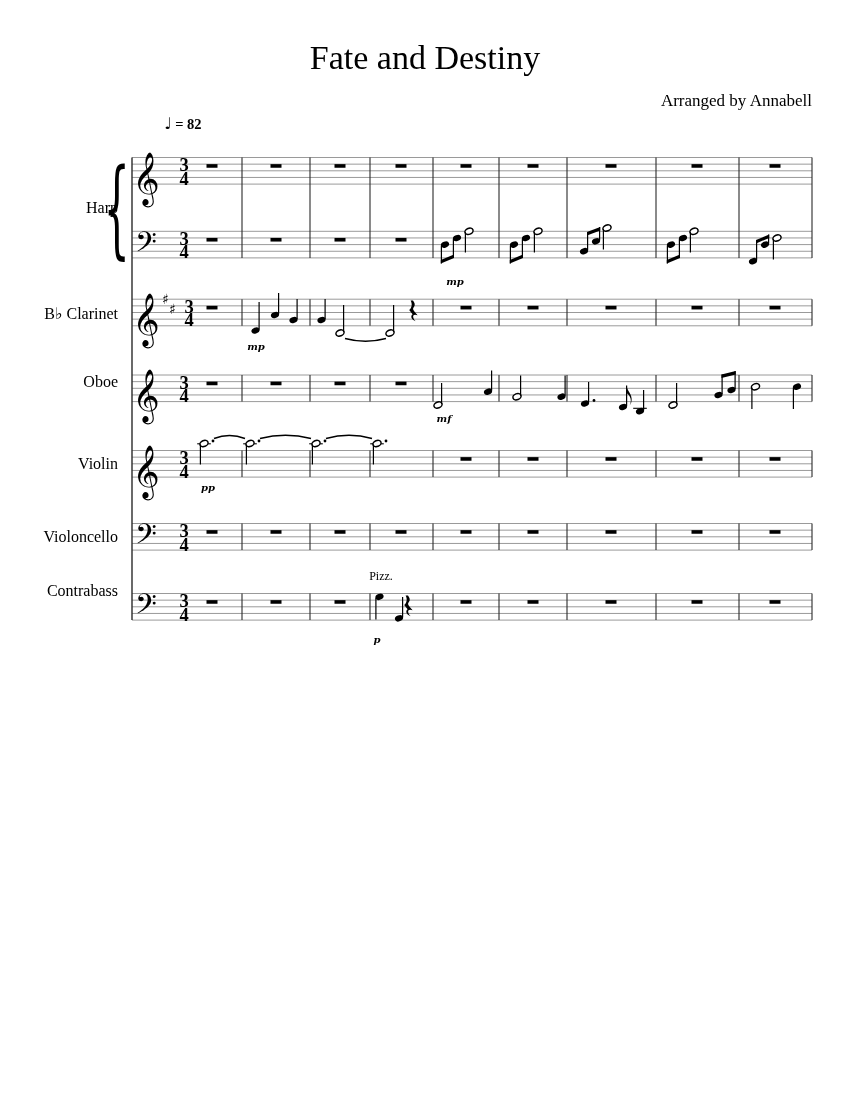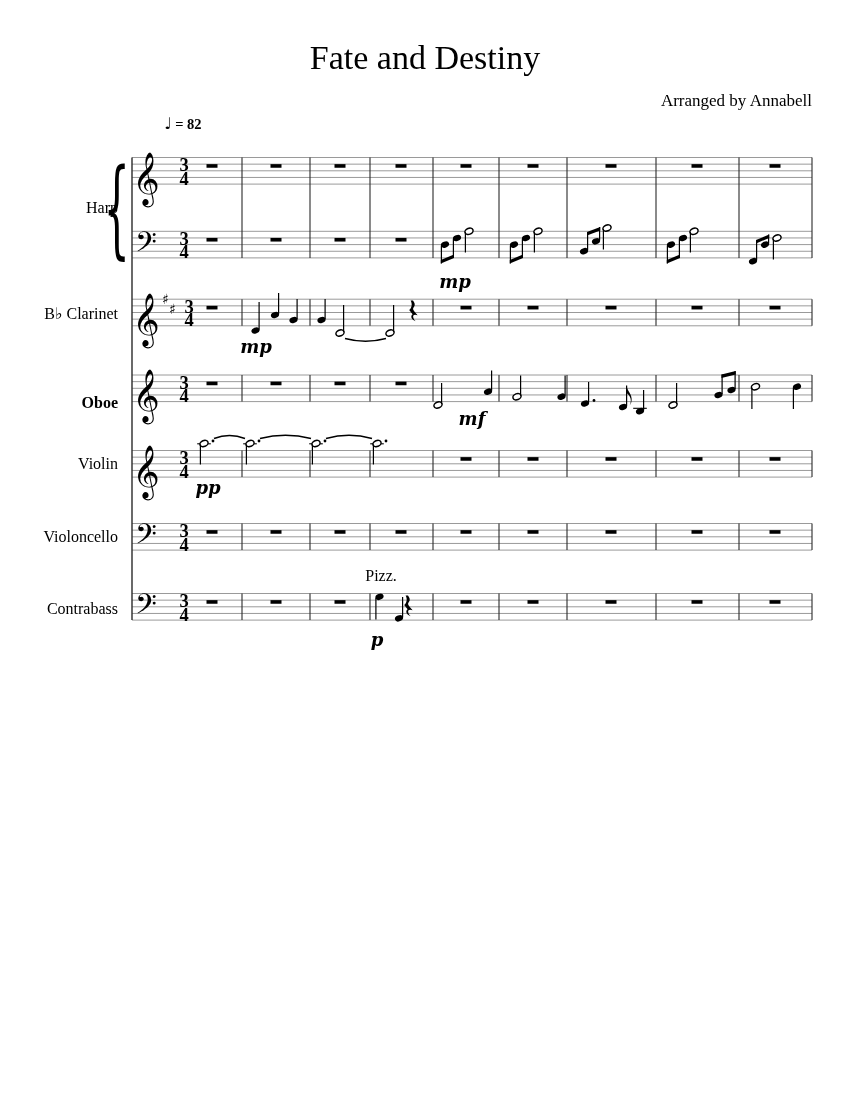--- a/index.html
+++ b/index.html
@@ -5,23 +5,23 @@
   html,body{margin:0;padding:0}
   body{width:850px;height:1100px;background:#fff;position:relative;overflow:hidden;
        font-family:"Liberation Serif","DejaVu Serif",serif;color:#000}
   .abs{position:absolute}
   #title{left:0;top:38px;width:850px;text-align:center;font-size:34px;line-height:1.2}
   #subtitle{right:38px;top:91px;font-size:17px}
   #tempo{left:164px;top:114px;font-weight:bold;font-size:14.5px}
   #tempo .nq{font-family:"DejaVu Sans",sans-serif;font-size:16px;font-weight:bold}
   .inst-label{right:732px;font-size:16px;transform:translateY(-50%);white-space:nowrap;
               font-family:"Liberation Serif","DejaVu Serif","DejaVu Sans",serif}
-  .dyn{font-size:18px;font-weight:bold;font-style:italic;transform:translate(-50%,-50%);
+  .dyn{font-size:10px;font-weight:bold;font-style:italic;transform:translate(-50%,-50%);
        font-family:"DejaVu Serif",serif}
-  .stxt{font-size:16px;transform:translate(-50%,-50%)}
+  .stxt{font-size:12px;transform:translate(-50%,-50%)}
   svg{position:absolute;left:0;top:0}
 </style>
 </head>
 <body>
 
 <div class="abs" id="title">Fate and Destiny</div>
 <div class="abs" id="subtitle">Arranged by Annabell</div>
 <div class="abs" id="tempo"><span class="nq">♩</span><span> = 82</span></div>
 
 <svg id="score-svg" width="850" height="1100" viewBox="0 0 850 1100">
@@ -283,23 +283,23 @@
     <ellipse cx="379.5" cy="596.8" rx="4.2" ry="3" transform="rotate(-21 379.5 596.8)" fill="#000000" stroke="#000000" stroke-width="0"></ellipse>
     <line x1="375.9" y1="597.8" x2="375.9" y2="619.5" stroke="#000000" stroke-width="1.2"></line>
     <ellipse cx="399" cy="618.3" rx="4.2" ry="3" transform="rotate(-21 399 618.3)" fill="#000000" stroke="#000000" stroke-width="0"></ellipse>
     <line x1="402.6" y1="617.3" x2="402.6" y2="597" stroke="#000000" stroke-width="1.2"></line>
     <path d="M408,595.5 c1.6,2.2 2.6,4.4 0.9,6.6 c-1.2,1.6 -1.1,2.6 0.3,4.2 l3.4,4 c-3.2,-1.3 -5.2,-0.4 -4.2,2.6 c0.4,1.2 1.2,2.4 2.2,3.4 c-4,-1.6 -5.6,-4.8 -3,-7 l-3.4,-4.2 c2.6,-2.2 3.4,-6 1.4,-9.6 z" fill="#000000" transform="translate(0,0)"></path>
   </svg>
 
 <div id="overlay">
     <div class="abs inst-label" style="top: 207.7px;">Harp</div>
     <div class="abs inst-label" style="top: 312.5px;">B♭ Clarinet</div>
-    <div class="abs inst-label" style="top: 403px; font-weight: bold;">Oboe</div>
+    <div class="abs inst-label" style="top: 382px;">Oboe</div>
     <div class="abs inst-label" style="top: 463.8px;">Violin</div>
     <div class="abs inst-label" style="top: 537.3px;">Violoncello</div>
-    <div class="abs inst-label" style="top: 609px;">Contrabass</div>
+    <div class="abs inst-label" style="top: 591px;">Contrabass</div>
     <div class="abs dyn" style="left: 455px; top: 280.5px;">mp</div>
     <div class="abs dyn" style="left: 256px; top: 346px;">mp</div>
-    <div class="abs dyn" style="left: 444px; top: 418px; margin-left: 28px;">mf</div>
+    <div class="abs dyn" style="left: 444px; top: 418px;">mf</div>
     <div class="abs dyn" style="left: 208px; top: 487px; text-align: right;">pp</div>
     <div class="abs dyn" style="left: 377px; top: 639px;">p</div>
     <div class="abs stxt" style="left: 381px; top: 576px;">Pizz.</div>
   </div>
 
 </body></html>

